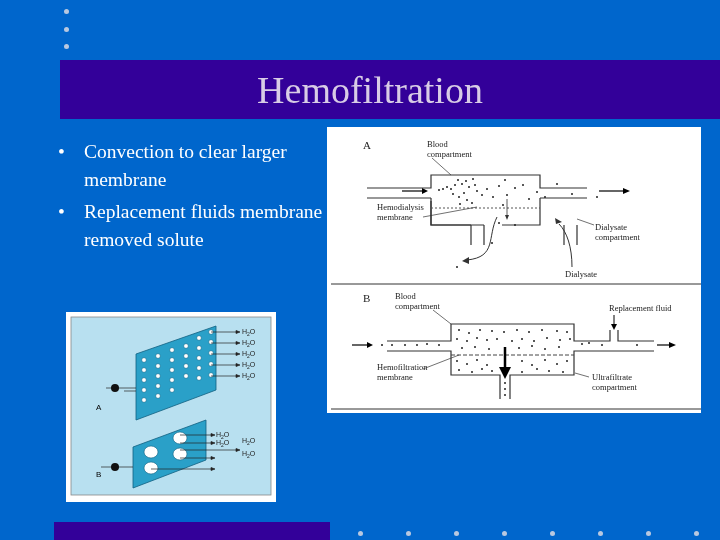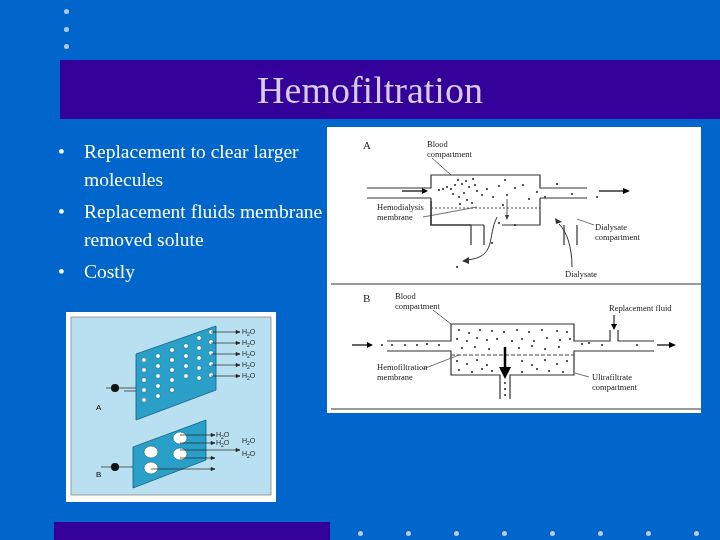--- a/index.html
+++ b/index.html
@@ -22,23 +22,22 @@
 
 <div class="dot" style="left:64px;top:9px;"></div>
 <div class="dot" style="left:64px;top:27px;"></div>
 <div class="dot" style="left:64px;top:44px;"></div>
 
 <div class="title-bar">
   <div class="title"><span>Hemofiltration</span></div>
 </div>
 
 <ul class="bullets">
-  <li>Replacement to clear larger molecules</li>
+  <li>Convection to clear larger membrane</li>
   <li>Replacement fluids membrane removed solute</li>
-  <li>Costly</li>
 </ul>
 
 <div class="fig-right">
   <svg width="374" height="286" viewBox="0 0 374 286" font-size="8.5" fill="#222">
 
     <text x="36" y="22" font-size="11">A</text>
     <text x="100" y="20">Blood</text>
     <text x="100" y="30">compartment</text>
     <line x1="105" y1="31" x2="124" y2="48" stroke="#333" stroke-width="0.7"></line>
 

